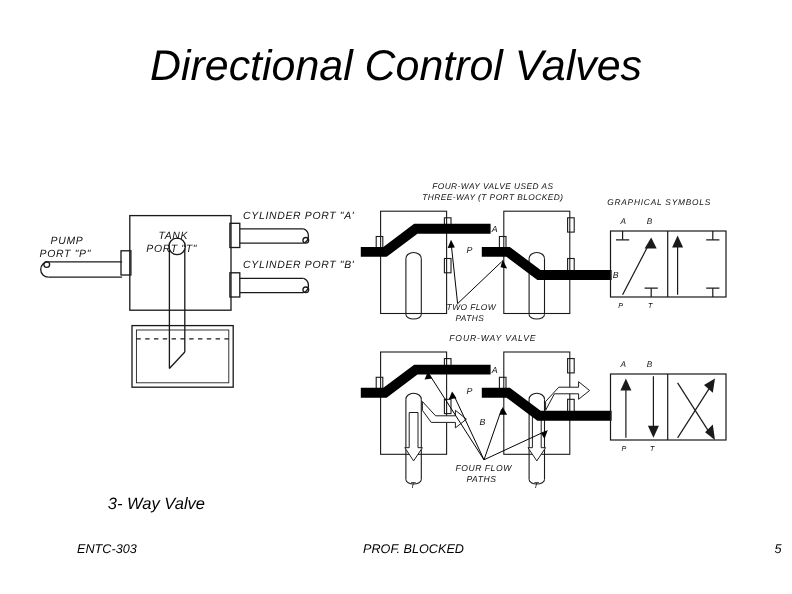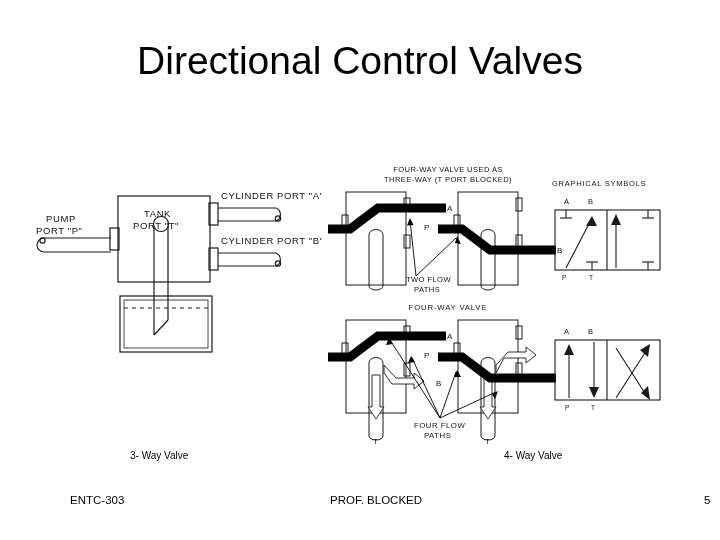--- a/index.html
+++ b/index.html
@@ -4,40 +4,39 @@
 <style>
   html,body{margin:0;padding:0;}
   body{
     width:720px;height:540px;
     background:#ffffff;
     font-family:"Liberation Sans", sans-serif;
     color:#000000;
     overflow:hidden;
     position:relative;
   }
-  .slide{position:absolute;left:0;top:0;width:720px;height:428px;}
+  .slide{position:absolute;left:0;top:0;width:720px;height:428px;font-style:italic;}
 
   
   .title{
     position:absolute;left:0;top:38px;width:720px;
     text-align:center;
     font-size:39px;
     line-height:46px;
     font-weight:normal;
     letter-spacing:0px;
     color:#000;
   }
 
   
   .caption{
     position:absolute;
-    font-size:10px;
+    font-size:15px;
     color:#000;
     white-space:nowrap;
-    margin-left:32px;
   }
   .caption-left{left:98px;top:450px;}
   .caption-right{left:472px;top:450px;}
 
   
   .footer-item{
     position:absolute;top:494px;
     font-size:11.5px;
     color:#000;
     white-space:nowrap;
@@ -275,19 +274,18 @@
       </g>
       <polygon points="110,172 100,178 108,185" fill="#1a1a1a"></polygon>
       <polygon points="110,228 101,221 108,214" fill="#1a1a1a"></polygon>
 
       <text class="lbl" x="25" y="238" font-size="6.5">P</text>
       <text class="lbl" x="51" y="238" font-size="6.5">T</text>
     </svg>
   </div>
 
   <div class="caption caption-left">3- Way Valve</div>
-  <div class="caption caption-right">4- Way Valve</div>
 
   <div class="footer-item footer-course">ENTC-303</div>
   <div class="footer-item footer-prof">PROF. BLOCKED</div>
   <div class="footer-item footer-page">5</div>
 
 </div>
 
 </body></html>

